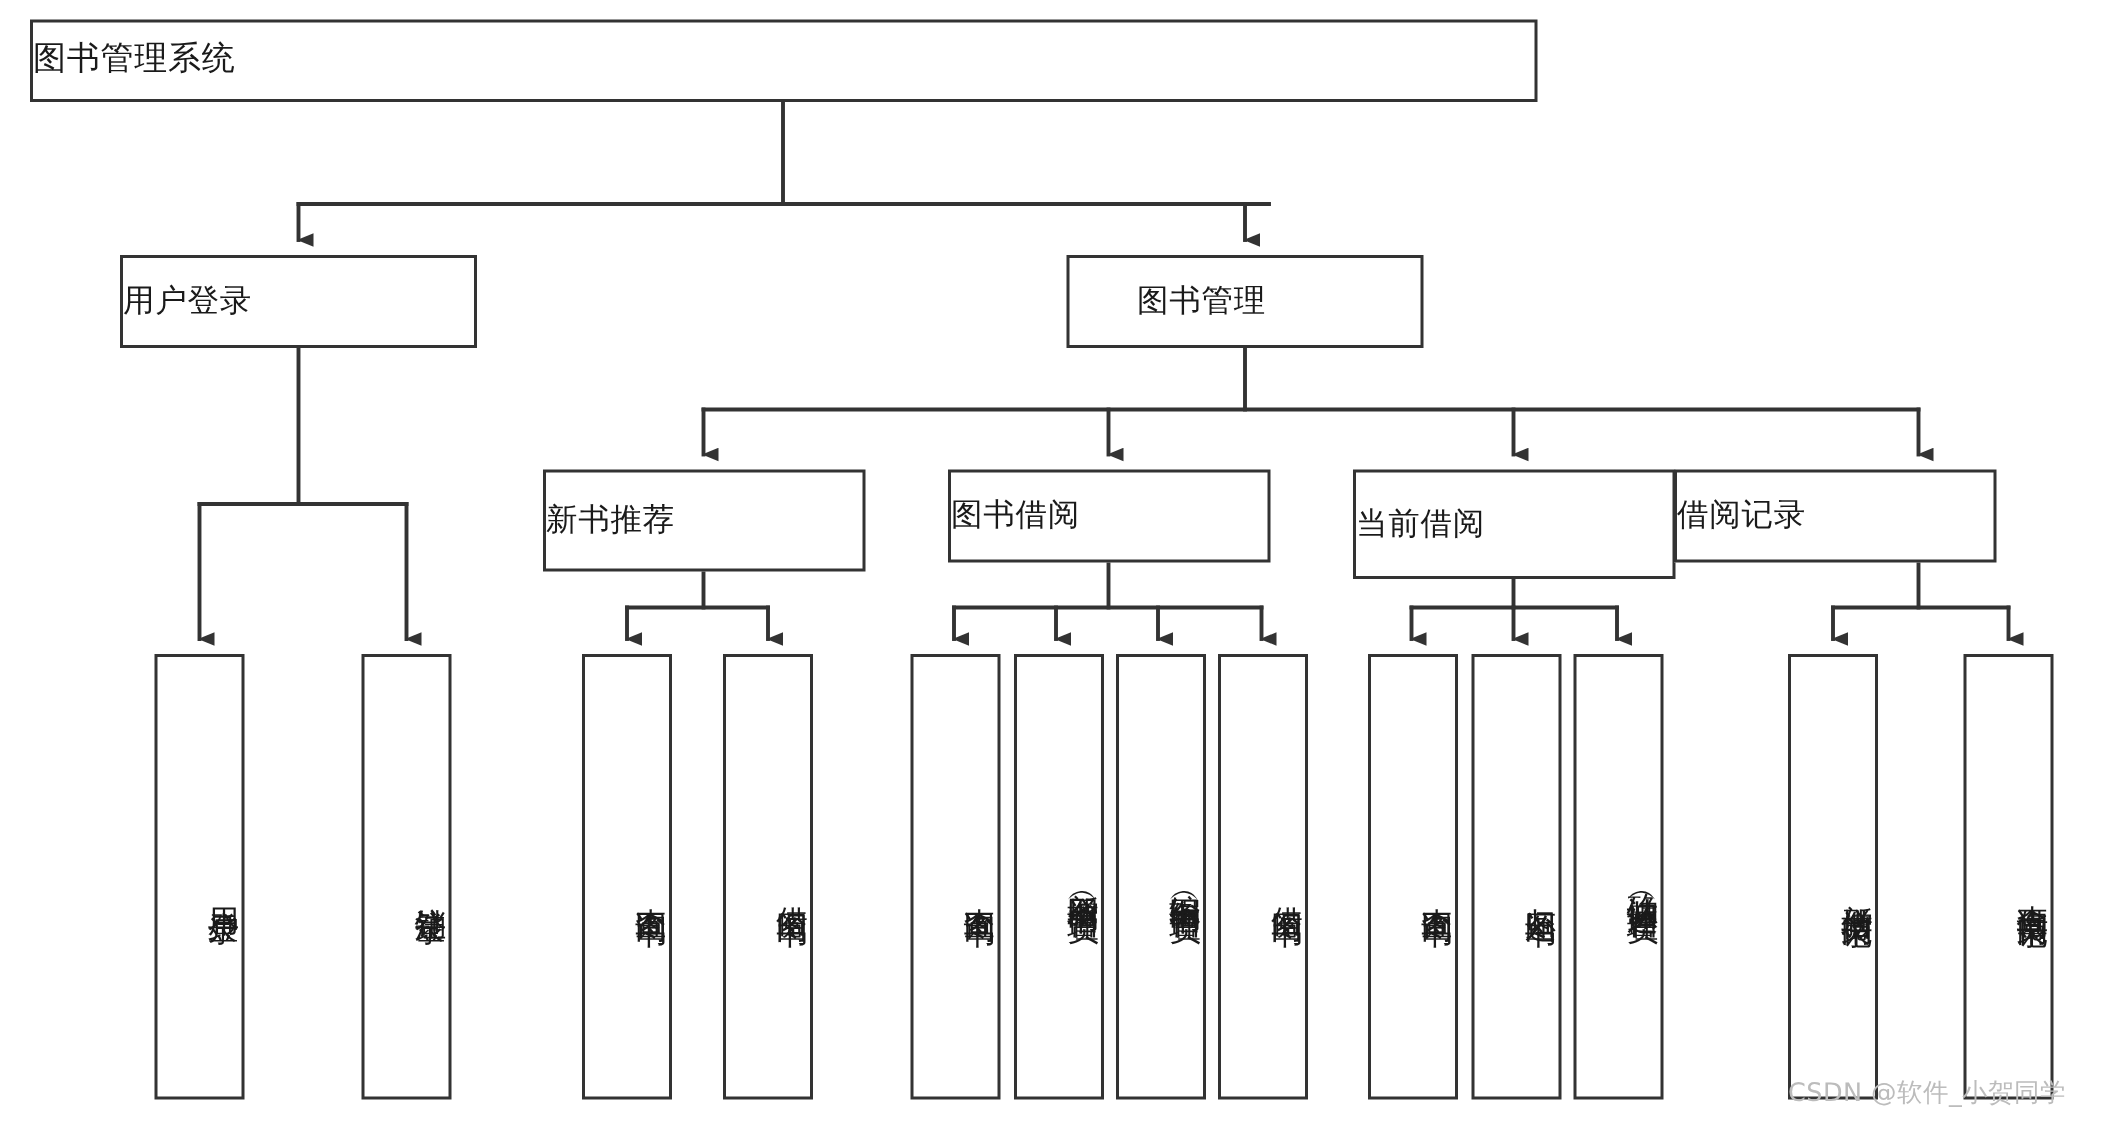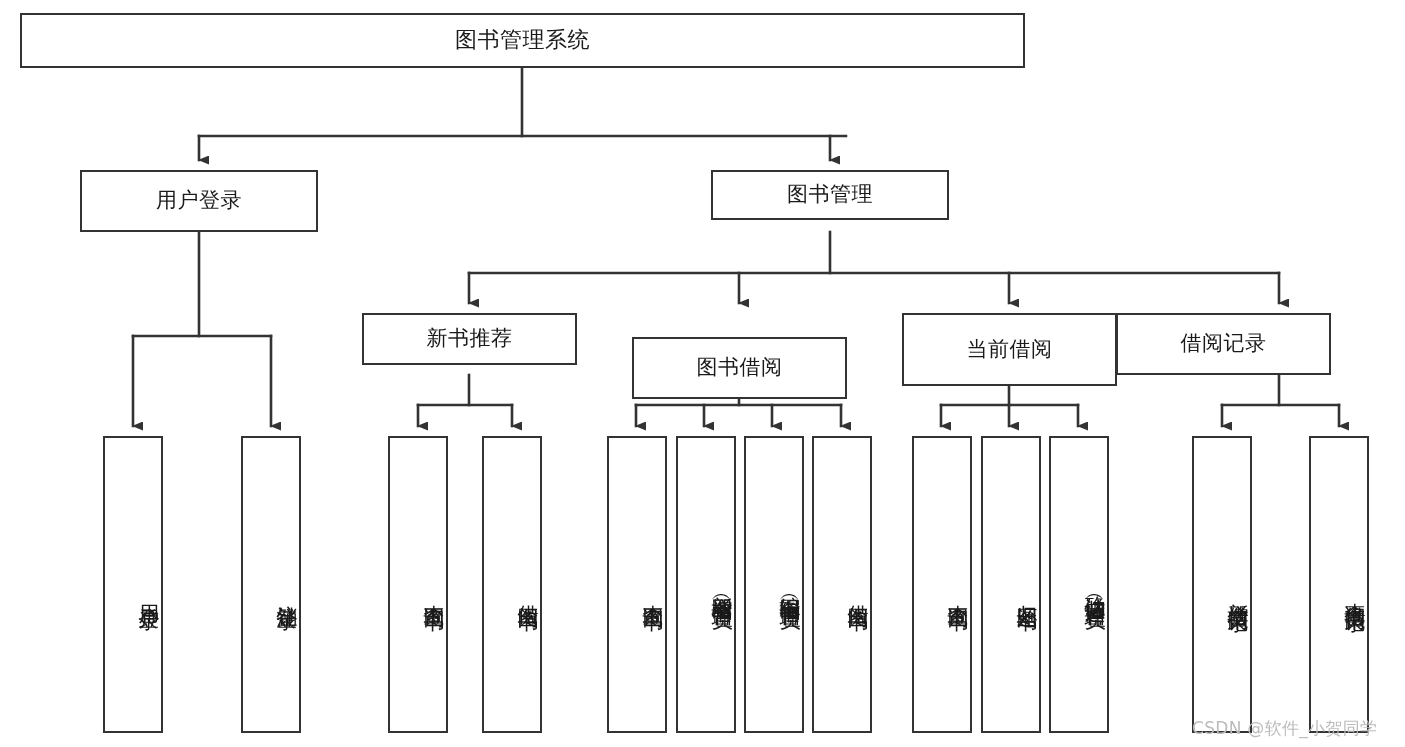--- a/index.html
+++ b/index.html
@@ -26,21 +26,20 @@
     height: 747px;
     display: block;
   }
   .node {
     position: absolute;
     box-sizing: border-box;
     border: 2px solid #333333;
     background: #ffffff;
     display: flex;
     align-items: center;
-    justify-content: center;
     color: #1a1a1a;
     font-family: "DejaVu Sans", "Liberation Sans", sans-serif;
   }
   .node-h {
     font-size: 21px;
     letter-spacing: 0.5px;
     line-height: 1.2;
   }
   .node-root {
     font-size: 22px;
@@ -124,28 +123,28 @@
     </g>
   </svg>
 
   <div class="node node-h node-root" style="left:20px; top:13px; width:1005px; height:55px;">
     <span>图书管理系统</span>
   </div>
 
   <div class="node node-h" style="left:80px; top:170px; width:238px; height:62px;">
     <span>用户登录</span>
   </div>
-  <div class="node node-h" style="left:711px; top:170px; width:238px; height:50px;">
+  <div class="node node-h" style="left:711px; top:170px; width:238px; height:62px;padding-left:45px;">
     <span>图书管理</span>
   </div>
 
-  <div class="node node-h" style="left:362px; top:313px; width:215px; height:52px;">
+  <div class="node node-h" style="left:362px; top:313px; width:215px; height:68px;">
     <span>新书推荐</span>
   </div>
-  <div class="node node-h" style="left:632px; top:313px; width:215px; height:62px;margin-top:24px;">
+  <div class="node node-h" style="left:632px; top:313px; width:215px; height:62px;">
     <span>图书借阅</span>
   </div>
   <div class="node node-h" style="left:902px; top:313px; width:215px; height:73px;">
     <span>当前借阅</span>
   </div>
   <div class="node node-h" style="left:1116px; top:313px; width:215px; height:62px;">
     <span>借阅记录</span>
   </div>
 
   <div class="node node-v" style="left:103px; top:436px; width:60px; height:297px;">

